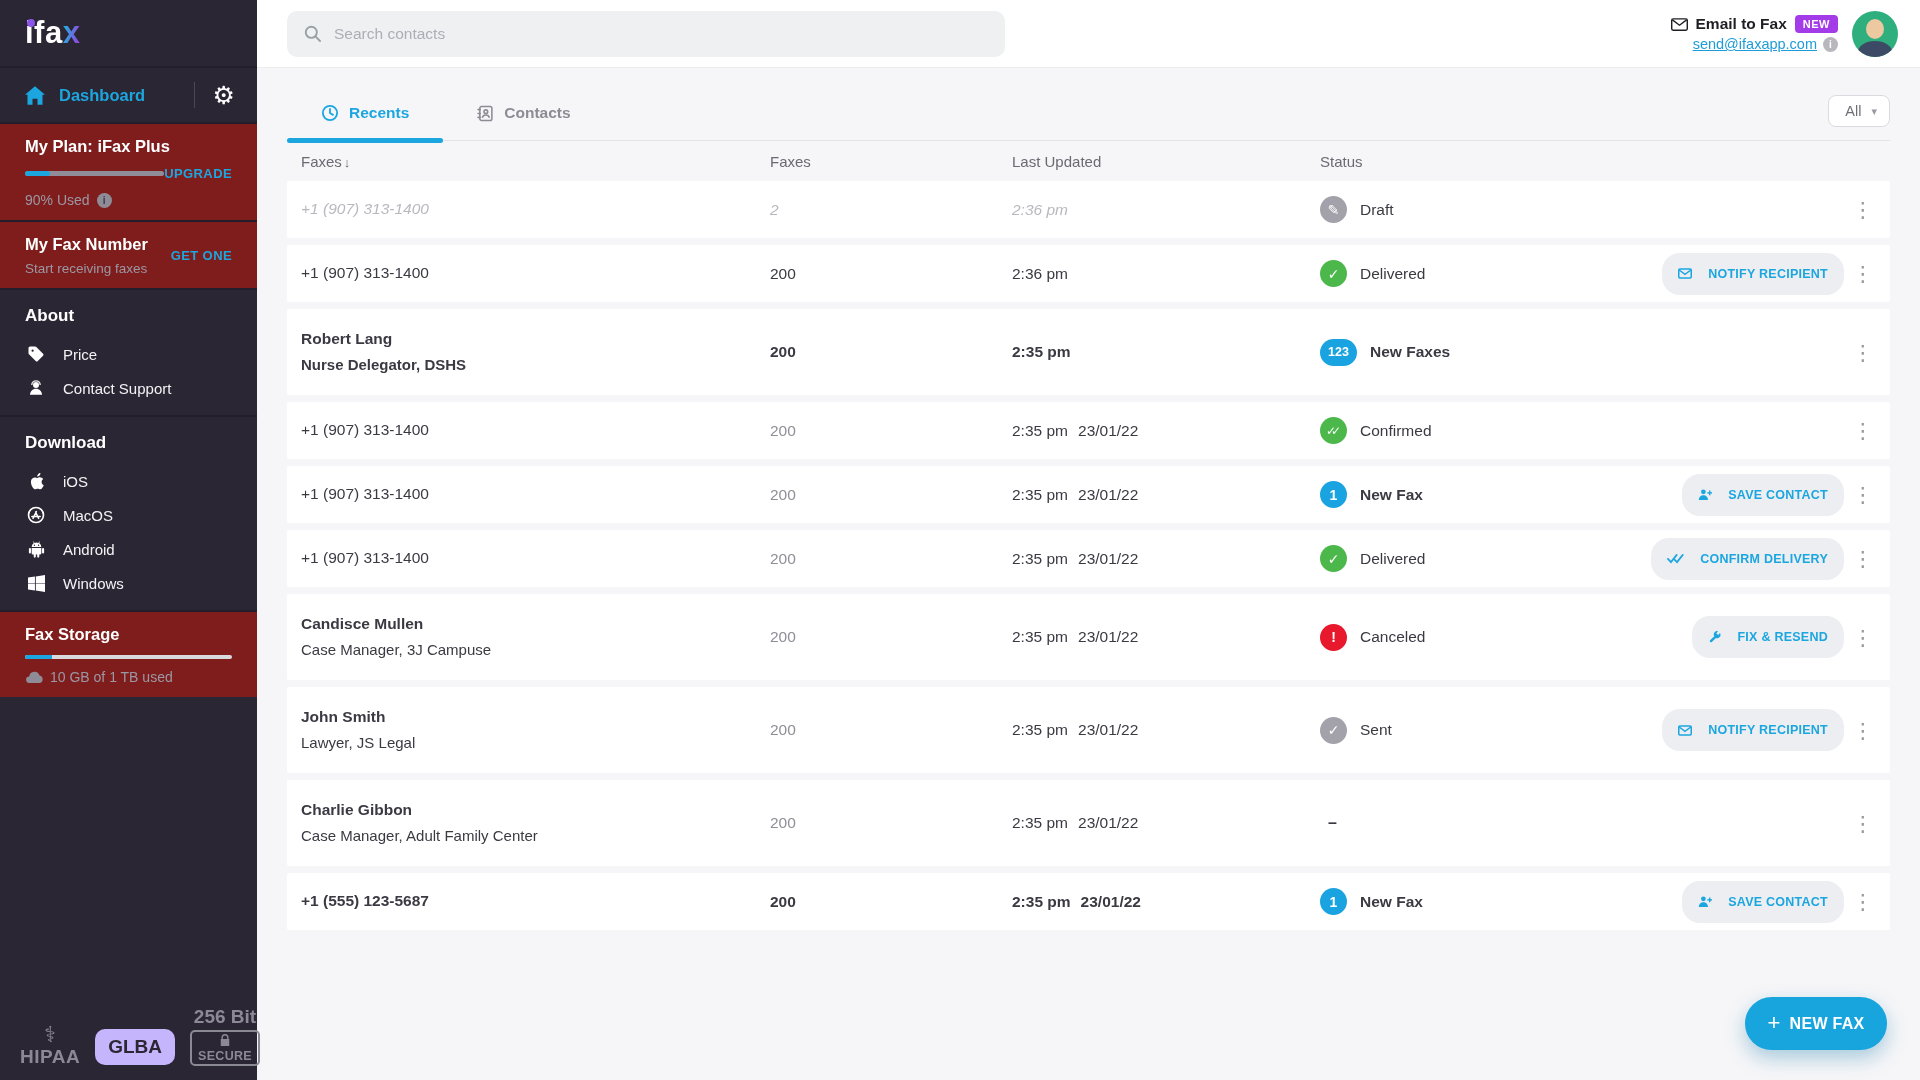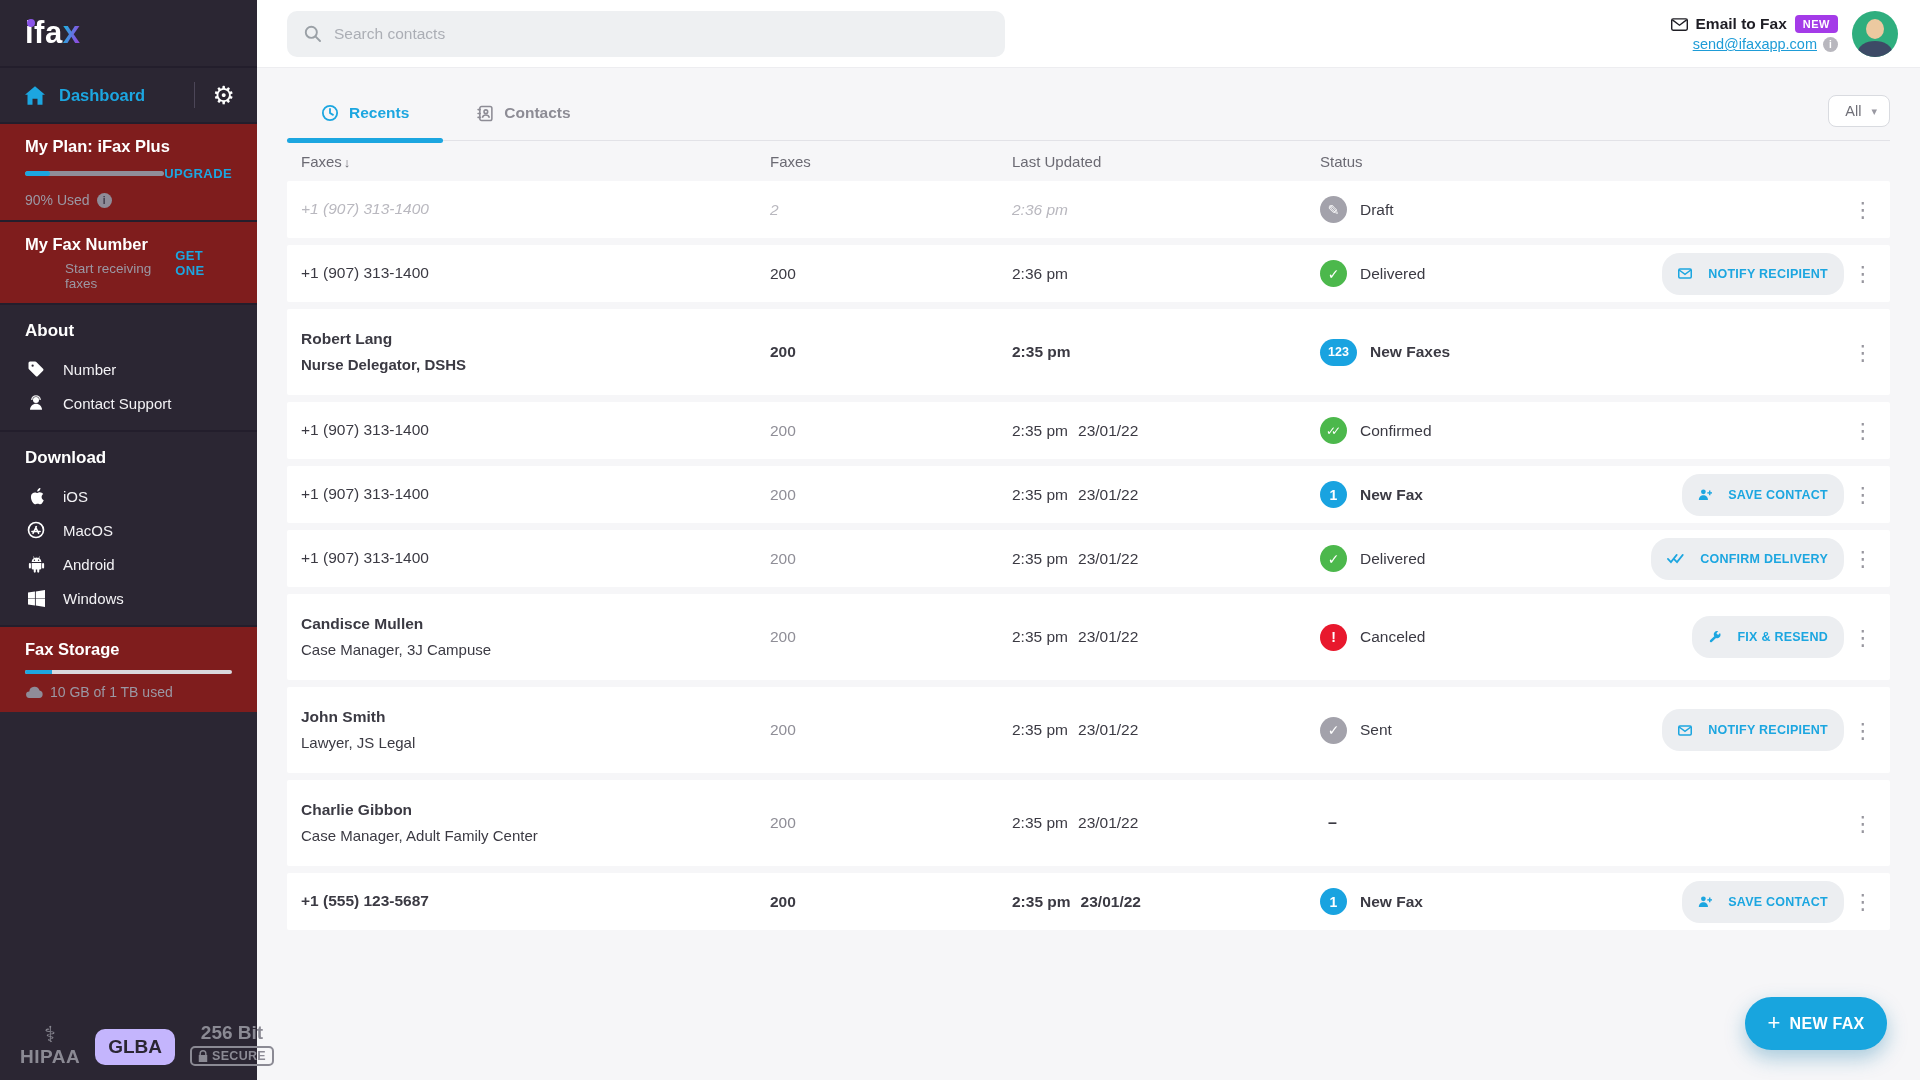--- a/index.html
+++ b/index.html
@@ -23,40 +23,40 @@
   .sec.light { background:#7f1d1d; }
   .sec + .sec { border-top:2px solid #231e2c; }
   .sec-title { font-size:16.5px; font-weight:700; color:#fff; }
   .plan-bar-row { display:flex; align-items:center; margin:10px 0 11px; }
   .track { height:5px; background:#908d99; border-radius:3px; overflow:hidden; width:142px; }
   .track .fill { height:100%; background:#1ca6e0; border-radius:3px; }
   .side-action { color:#1ca6e0; font-weight:700; font-size:13px; letter-spacing:.4px; margin-left:auto; cursor:pointer; }
   .muted-side { color:#9b98a4; font-size:14px; display:flex; align-items:center; gap:7px; }
   .info-dot { width:15px; height:15px; border-radius:50%; background:#8f8c98; color:#3d3746; font-size:10px; font-weight:700; display:inline-flex; align-items:center; justify-content:center; font-style:normal; }
   .faxnum-row { display:flex; align-items:center; }
-  .faxnum-sub { color:#9b98a4; font-size:13.5px; margin-top:7px;margin-left:40px; }
+  .faxnum-sub { color:#9b98a4; font-size:13.5px; margin-top:7px; }
 
   .nav-sec { padding:16px 25px 10px; }
   .nav-sec + .nav-sec { border-top:2px solid #231e2c; }
   .nav-title { font-size:17px; font-weight:700; margin-bottom:11px; }
   .nav-item { display:flex; align-items:center; height:34px; cursor:pointer; }
   .nav-item .nav-ic { width:22px; display:flex; justify-content:center; margin-right:16px; color:#fff; }
   .nav-item .nav-lb { font-size:15px; color:#f3f2f5; }
 
   .storage-bar { height:4px; background:#d9d8dd; border-radius:2px; overflow:hidden; margin:11px 0 10px; }
   .storage-bar .fill { height:100%; background:#1ca6e0; }
 
   .badges { position:absolute; left:0; right:0; bottom:0; padding:0 16px 14px 20px; display:flex; align-items:flex-end; gap:15px; color:#8b8a94; }
   .hipaa { display:flex; flex-direction:column; align-items:center; line-height:1; }
   .hipaa .cad { font-size:22px; margin-bottom:1px; }
   .hipaa .hlb { font-size:19px; font-weight:800; letter-spacing:.5px; }
   .glba { background:#c4b5fd; color:#2b2633; font-size:19px; font-weight:800; padding:7px 13px; border-radius:10px; margin-bottom:1px; }
   .bit { display:flex; flex-direction:column; align-items:center; line-height:1; }
   .bit .blb { font-size:19px; font-weight:800; margin-bottom:4px; }
-  .secure { border:2px solid #8b8a94; border-radius:5px; padding:2px 6px; display:flex; align-items:center; gap:4px; font-size:12.5px; font-weight:800; letter-spacing:.3px; }
+  .secure { border:2px solid #8b8a94; border-radius:5px; padding:2px 6px; display:flex; align-items:center; gap:4px; font-size:12.5px; font-weight:800; letter-spacing:.3px;flex-direction:column; }
 
   
   .main { flex:1; display:flex; flex-direction:column; position:relative; }
   .topbar { height:68px; background:#fff; border-bottom:1px solid #ededf0; display:flex; align-items:center; padding:0 22px 0 30px; }
   .search { width:718px; height:46px; background:#eef0f2; border-radius:10px; display:flex; align-items:center; padding:0 16px; gap:12px; }
   .search input { border:none; outline:none; background:transparent; font-size:15.5px; color:#701a75; width:100%; font-family:inherit; }
   .search input::placeholder { color:#abaeb5; }
   .top-right { margin-left:auto; display:flex; align-items:center; gap:14px; }
   .etf { text-align:right; }
   .etf-line1 { display:flex; align-items:center; justify-content:flex-end; gap:8px; font-size:15.5px; font-weight:700; color:#1f1e25; }
@@ -154,21 +154,21 @@
   </div>
 
   <div class="nav-sec" style="border-top:2px solid #231e2c;">
     <div class="nav-title">About</div>
     <div class="nav-item">
       <span class="nav-ic">
         <svg width="18" height="18" viewBox="0 0 24 24" fill="currentColor">
             <path d="M21.4 11.6L12.4 2.6A2 2 0 0 0 11 2H4a2 2 0 0 0-2 2v7c0 .5.2 1 .6 1.4l9 9a2 2 0 0 0 2.8 0l7-7a2 2 0 0 0 0-2.8zM7.5 9A1.5 1.5 0 1 1 9 7.5 1.5 1.5 0 0 1 7.5 9z"></path>
           </svg>
       </span>
-      <span class="nav-lb">Number</span>
+      <span class="nav-lb">Price</span>
     </div>
     <div class="nav-item">
       <span class="nav-ic">
         <svg width="18" height="18" viewBox="0 0 24 24" fill="currentColor">
             <circle cx="12" cy="8" r="4"></circle>
             <path d="M4 21c0-4.4 3.6-8 8-8s8 3.6 8 8z"></path>
             <path d="M5.5 8a6.5 6.5 0 0 1 13 0h-1.8a4.7 4.7 0 0 0-9.4 0z" opacity=".9"></path>
           </svg>
       </span>
       <span class="nav-lb">Contact Support</span>

